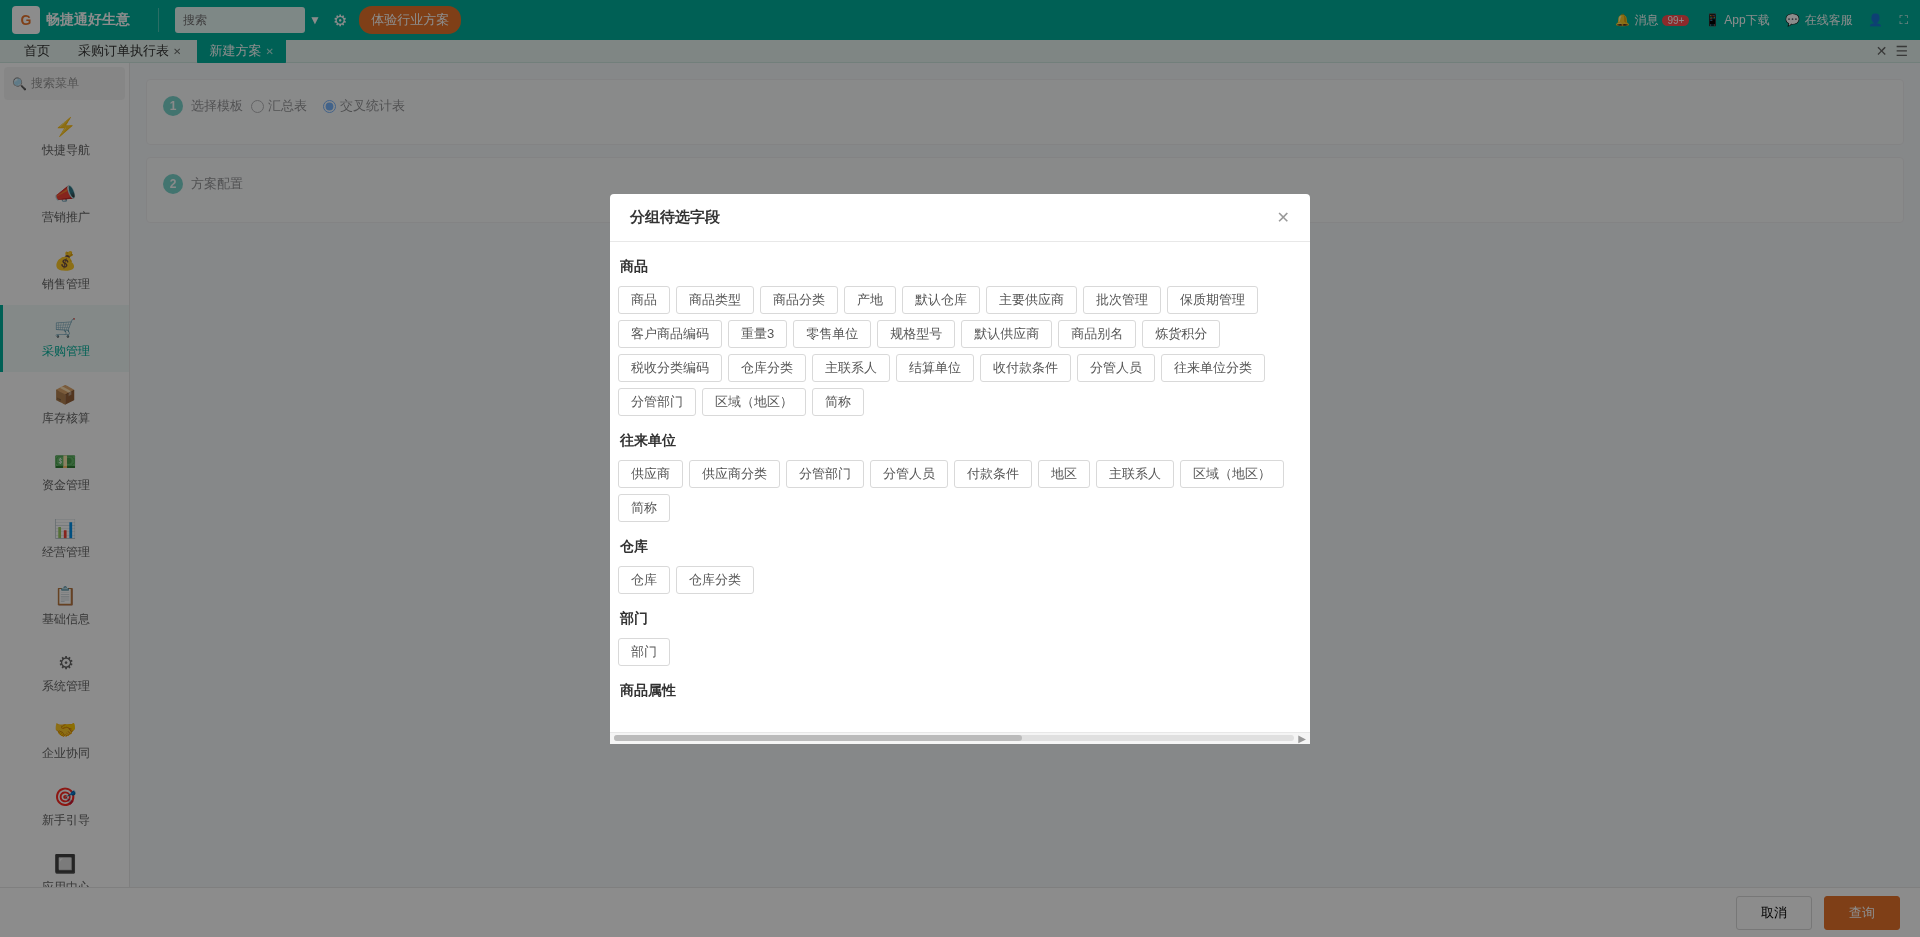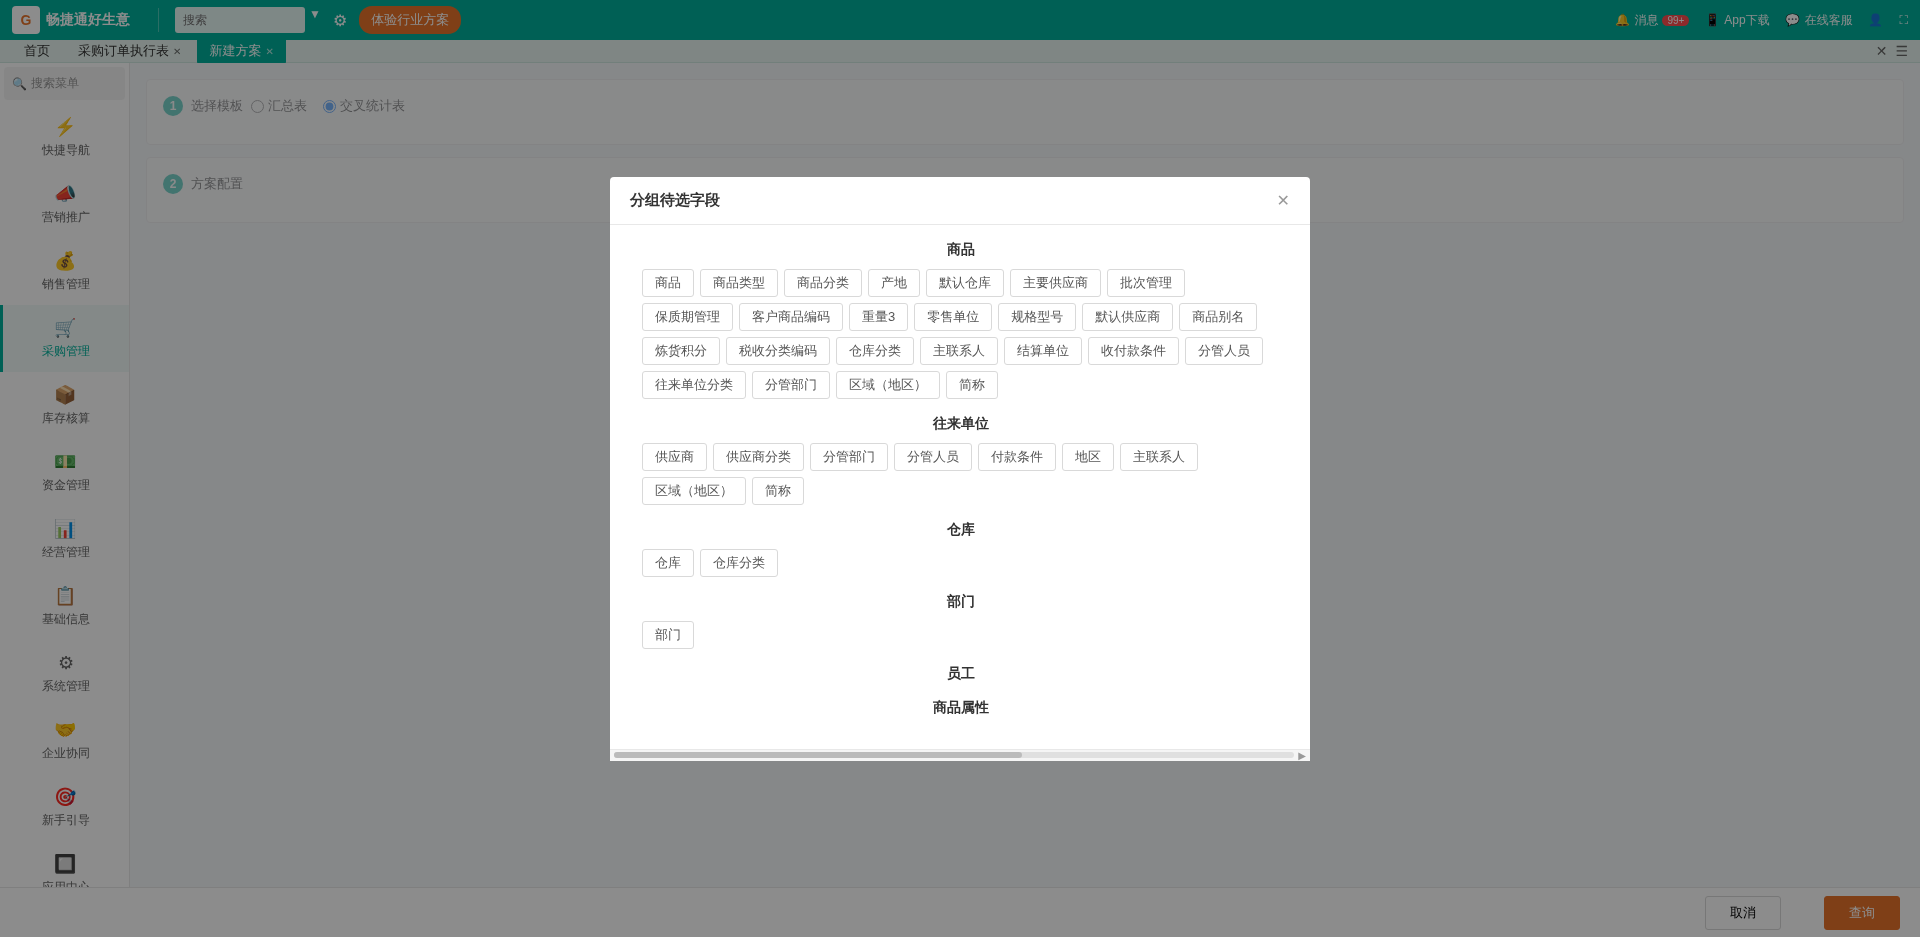--- a/index.html
+++ b/index.html
@@ -40,50 +40,50 @@
     .step-num { width: 20px; height: 20px; background: #00b09b; color: white; border-radius: 50%; display: flex; align-items: center; justify-content: center; font-size: 12px; font-weight: bold; }
     .radio-group { display: flex; gap: 16px; align-items: center; }
     .radio-opt { display: flex; align-items: center; gap: 4px; cursor: pointer; }
 
     
     .modal-overlay { position: fixed; top: 0; left: 0; right: 0; bottom: 0; background: rgba(0,0,0,0.45); z-index: 100; display: flex; align-items: center; justify-content: center; }
     .modal { background: white; border-radius: 4px; width: 700px; max-height: 600px; display: flex; flex-direction: column; position: relative; }
     .modal-header { display: flex; align-items: center; justify-content: space-between; padding: 14px 20px; border-bottom: 1px solid #e8e8e8; }
     .modal-title { font-size: 15px; font-weight: bold; color: #333; }
     .modal-close { cursor: pointer; color: #999; font-size: 16px; }
-    .modal-body { flex: 1; overflow-y: auto; padding: 16px 32px; text-align: center; }
+    .modal-body { flex: 1; overflow-y: auto; padding: 16px 8px; }
 
     
     .field-section { margin-bottom: 16px; }
     .field-section-title { font-size: 14px; font-weight: bold; color: #333; margin-bottom: 10px; padding-left: 2px; }
     .field-tags { display: flex; flex-wrap: wrap; gap: 6px; }
     .field-tag { padding: 4px 12px; border: 1px solid #d9d9d9; border-radius: 3px; font-size: 13px; color: #555; cursor: pointer; background: white; }
 
     
     .modal-body::-webkit-scrollbar { width: 6px; }
     .modal-body::-webkit-scrollbar-track { background: #f1f1f1; }
     .modal-body::-webkit-scrollbar-thumb { background: #ccc; border-radius: 3px; }
 
     
     .bottom-bar { position: fixed; bottom: 0; left: 0; right: 0; height: 50px; background: white; border-top: 1px solid #e8e8e8; display: flex; align-items: center; justify-content: flex-end; padding: 0 20px; gap: 12px; z-index: 50; }
-    .bottom-btn { padding: 7px 24px; border-radius: 3px; font-size: 13px; cursor: pointer; border: 1px solid #d9d9d9; background: white; margin-left: 31px; }
+    .bottom-btn { padding: 7px 24px; border-radius: 3px; font-size: 13px; cursor: pointer; border: 1px solid #d9d9d9; background: white; }
     .bottom-btn.primary { background: #e8732a; color: white; border-color: #e8732a; }
   </style>
 </head>
 <body>
 
 <div class="top-bar">
   <div class="top-bar-logo">
     <div class="logo-icon">
       <span>G</span>
     </div>
     <span>畅捷通好生意</span>
   </div>
   <div style="width:1px;height:24px;background:rgba(255,255,255,0.3);margin:0 8px;"></div>
-  <div style="display:flex;align-items:flex-start;gap:4px;">
+  <div style="display:flex;align-items:center;gap:4px;">
     <input style="width: 130px; height: 26px; border-radius: 3px; border: none; padding: 0px 8px; font-size: 12px; background: rgba(255, 255, 255, 0.9);" placeholder="搜索">
     <span style="color:white;font-size:12px;">▼</span>
   </div>
   <span style="color:white;cursor:pointer;font-size:16px;margin-left:4px;">⚙</span>
   <button style="background:#e8732a;color:white;border:none;padding:5px 12px;border-radius:13px;font-size:13px;cursor:pointer;margin-left:4px;">体验行业方案</button>
   <div class="top-right">
     <div class="top-right-item">
       <span>🔔</span>
       <span>消息</span>
       <span class="badge">99+</span>
@@ -275,21 +275,20 @@
           </div>
 
           <div class="field-section">
             <div class="field-section-title">部门</div>
             <div class="field-tags">
               <span class="field-tag">部门</span>
             </div>
           </div>
 
           <div class="field-section">
-            <div class="field-section-title">员工</div>
           </div>
 
           <div class="field-section">
             <div class="field-section-title">商品属性</div>
 
           </div>
 
         </div>
 
         <div style="height:12px;background:#f5f5f5;border-top:1px solid #e8e8e8;display:flex;align-items:center;padding:0 4px;">

